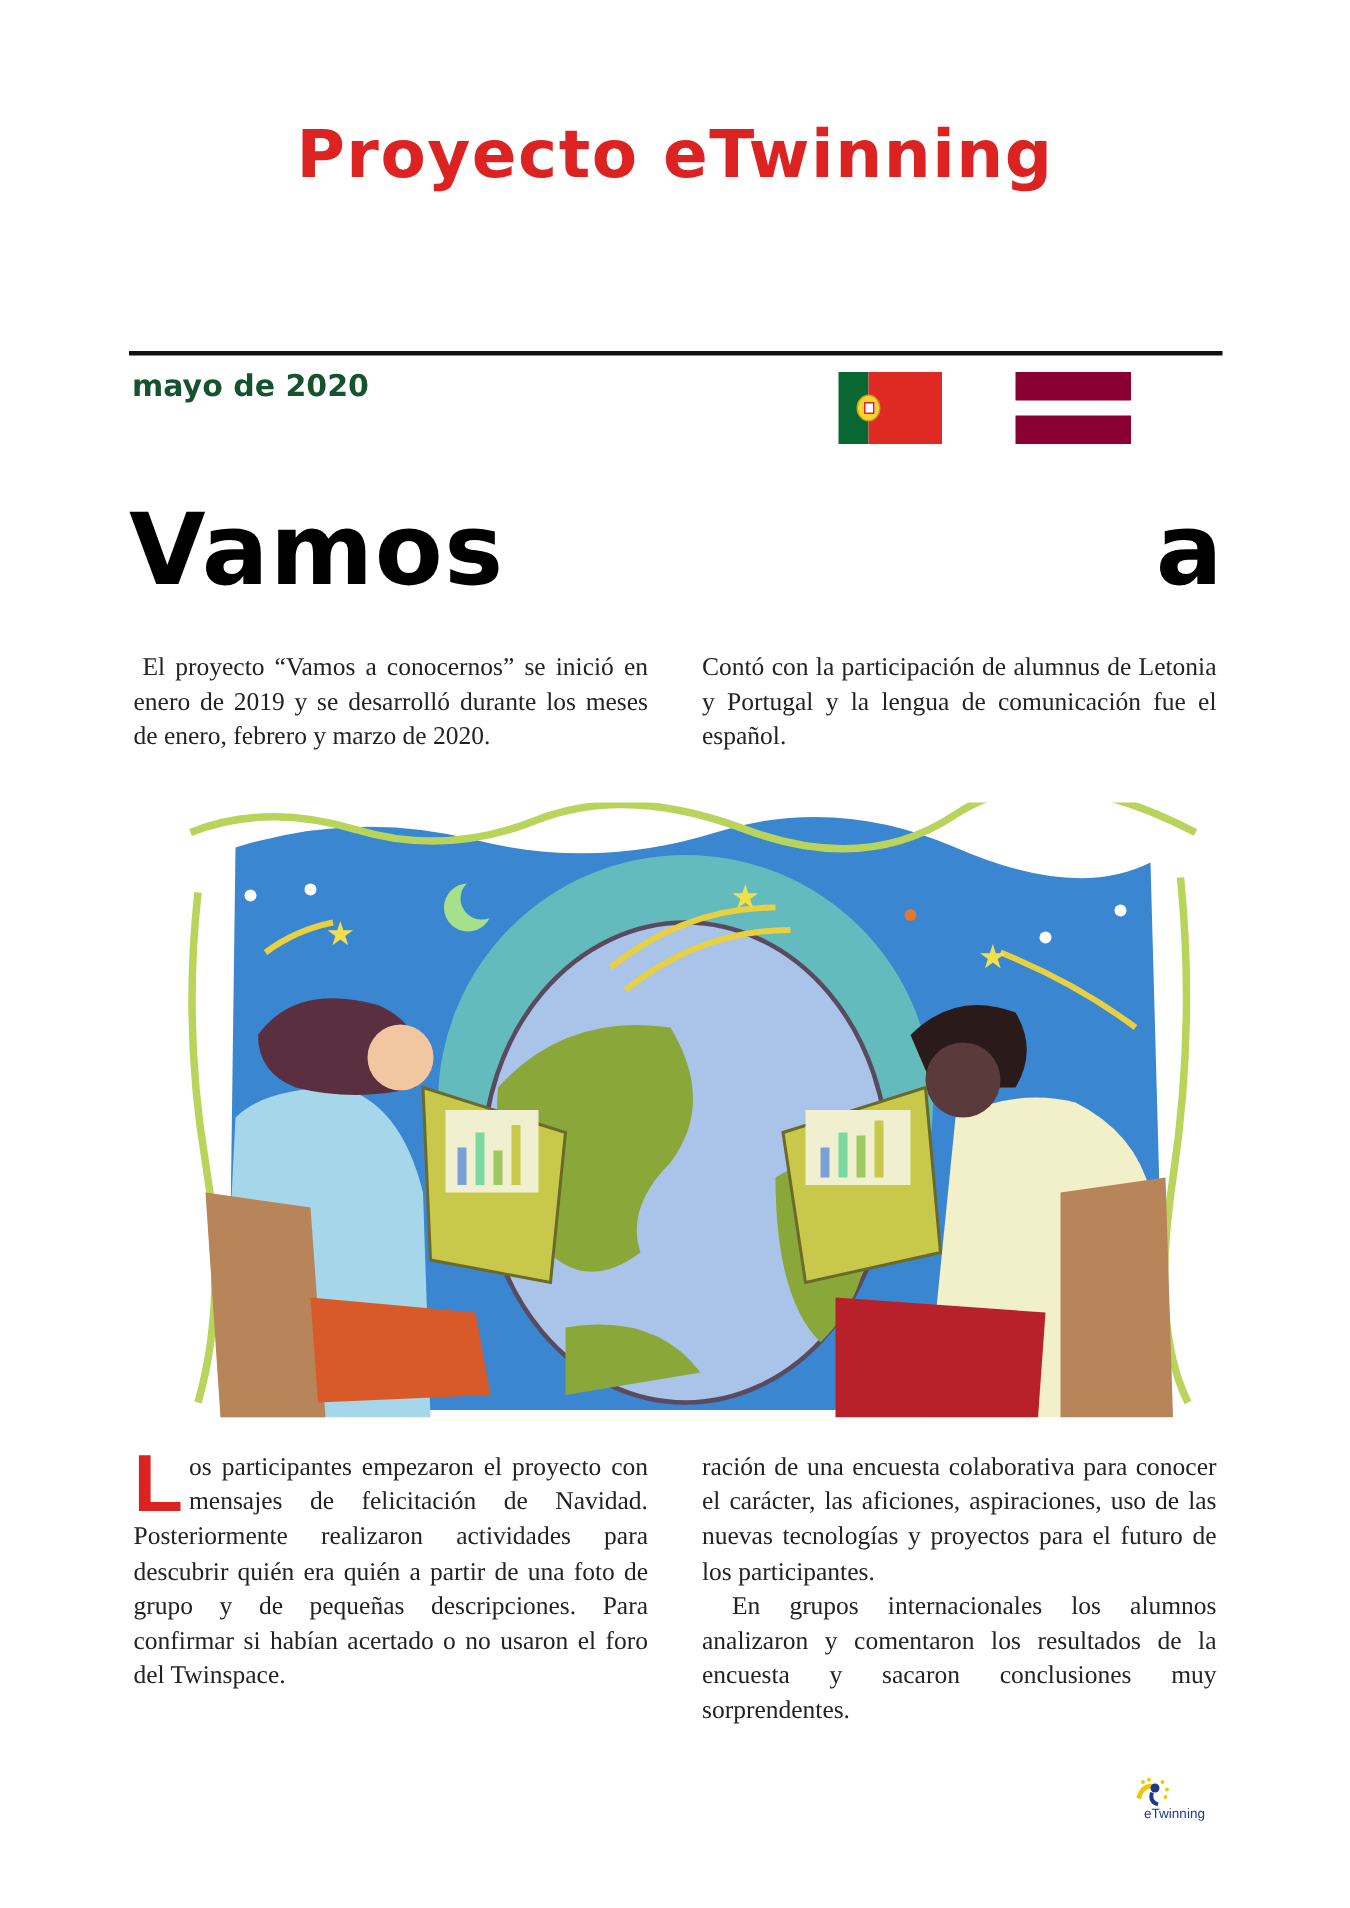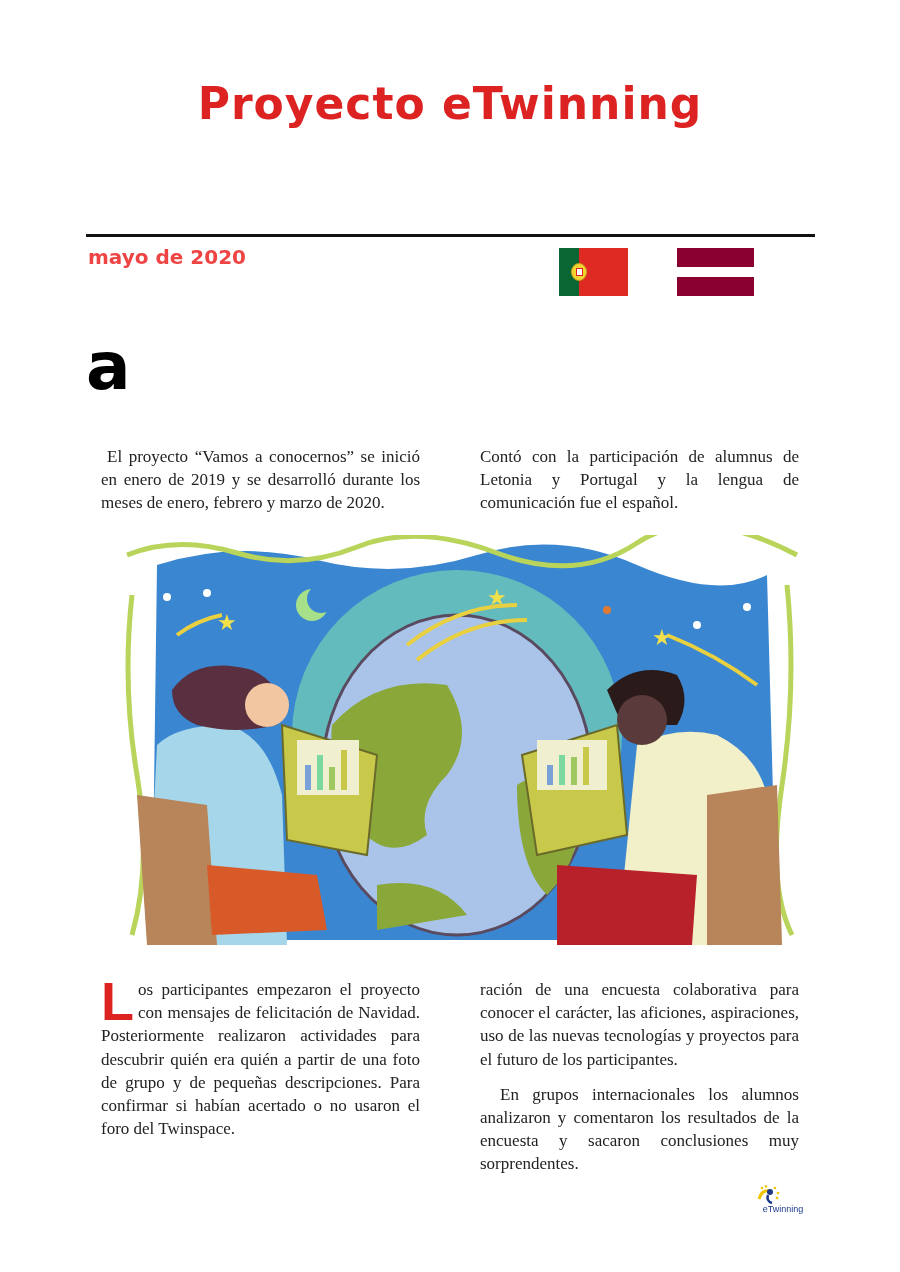--- a/index.html
+++ b/index.html
@@ -5,21 +5,21 @@
     html, body { margin: 0; padding: 0; background: #ffffff; }
     body { width: 900px; height: 1272px; position: relative; overflow: hidden; }
     .title {
       position: absolute; left: 0; top: 78px; width: 900px; text-align: center;
       font-family: "DejaVu Sans", sans-serif; font-weight: bold; font-size: 44px;
       color: #dd2222; letter-spacing: 1px;
     }
     .rule { position: absolute; left: 86px; top: 234px; width: 729px; height: 3px; background: #111; }
     .date {
       position: absolute; left: 88px; top: 245px;
-      font-family: "DejaVu Sans", sans-serif; font-weight: bold; font-size: 20px; color: #ef4444;
+      font-family: "DejaVu Sans", sans-serif; font-weight: bold; font-size: 20px; color: #14532d;
     }
     .flag-pt { position: absolute; left: 559px; top: 248px; width: 69px; height: 48px; display: flex; }
     .flag-pt .g { width: 20px; background: #0a6633; }
     .flag-pt .r { flex: 1; background: #de2a22; }
     .flag-pt .crest {
       position: absolute; left: 12px; top: 15px; width: 16px; height: 18px; border-radius: 50%;
       background: #f3d431; border: 1px solid #c8a020; box-sizing: border-box;
     }
     .flag-pt .crest::after {
       content: ""; position: absolute; left: 4px; top: 4px; width: 7px; height: 8px;
@@ -31,21 +31,21 @@
     .flag-lv .b2 { top: 29px; height: 19px; }
     .headline {
       position: absolute; left: 86px; top: 328px; width: 730px;
       font-family: "DejaVu Sans", sans-serif; font-weight: bold; font-size: 66px; color: #000;
       display: flex; justify-content: space-between; letter-spacing: 1px;
     }
     .col {
       position: absolute; font-family: "Liberation Serif", serif; font-size: 17px;
       line-height: 23.2px; color: #222; text-align: justify;
     }
-    .col p { margin: 12px; }
+    .col p { margin: 0; }
     .col p.indent { text-indent: 20px; }
     .intro-left { left: 89px; top: 433px; width: 343px; }
     .intro-right { left: 468px; top: 433px; width: 343px; }
     .body-left { left: 89px; top: 966px; width: 343px; }
     .body-right { left: 468px; top: 966px; width: 343px; }
     .dropcap {
       float: left; font-family: "Liberation Sans", sans-serif; font-weight: bold;
       font-size: 54px; line-height: 44px; color: #dd2222; margin: 1px 4px 0 0; height: 44px;
     }
     .illustration { position: absolute; left: 117px; top: 535px; width: 685px; height: 410px; }
@@ -66,20 +66,21 @@
   <div class="g"></div>
     <div class="r"></div>
     <div class="crest"></div>
 </div>
 <div class="flag-lv">
   <div class="band b1"></div>
     <div class="band b2"></div>
 </div>
 
 <div class="headline">
+  <span>Vamos</span>
   <span>a</span>
 </div>
 
 <div class="col intro-left">
   <p style="text-indent:6px">El proyecto “Vamos a conocernos” se inició en enero de 2019 y se desarrolló durante los meses de enero, febrero y marzo de 2020.</p>
 </div>
 <div class="col intro-right">
   <p>Contó con la participación de alumnus de Letonia y Portugal y la lengua de comunicación fue el español.</p>
 </div>
 

